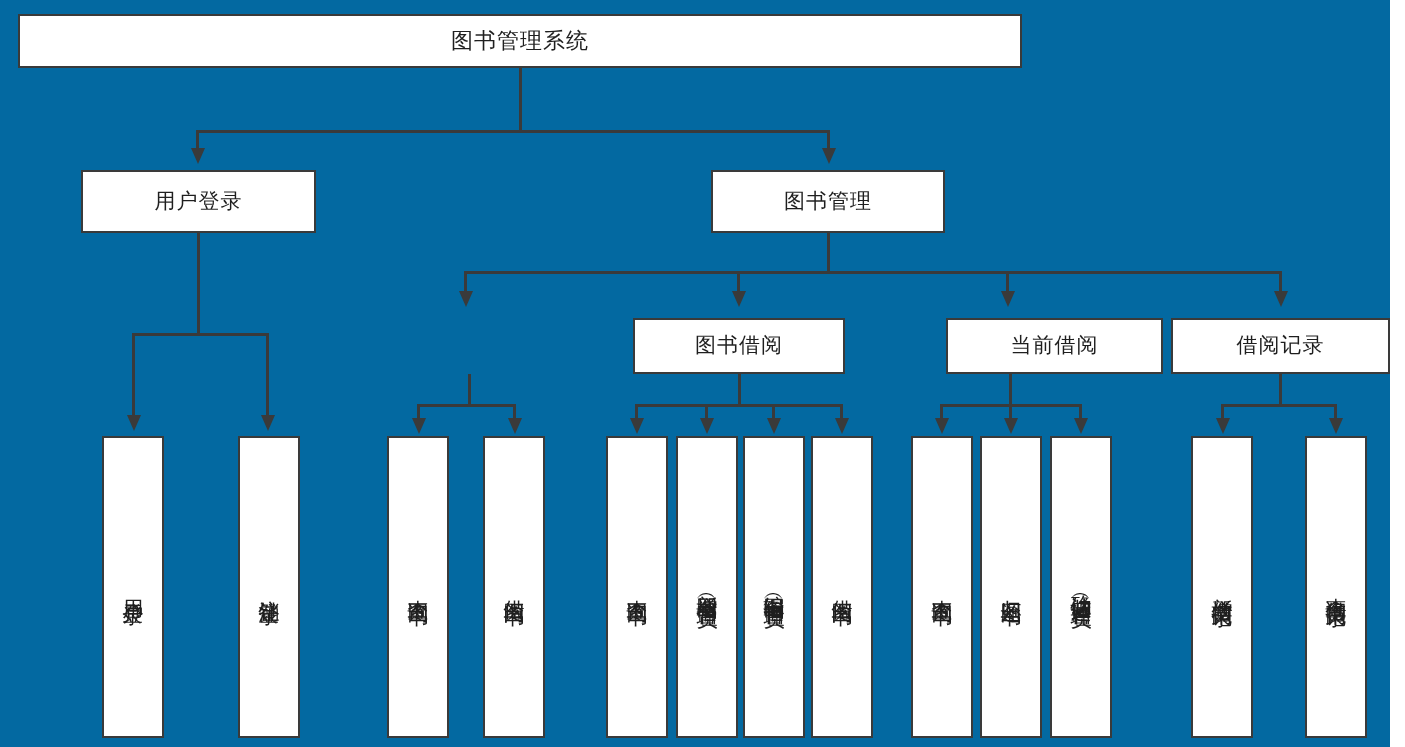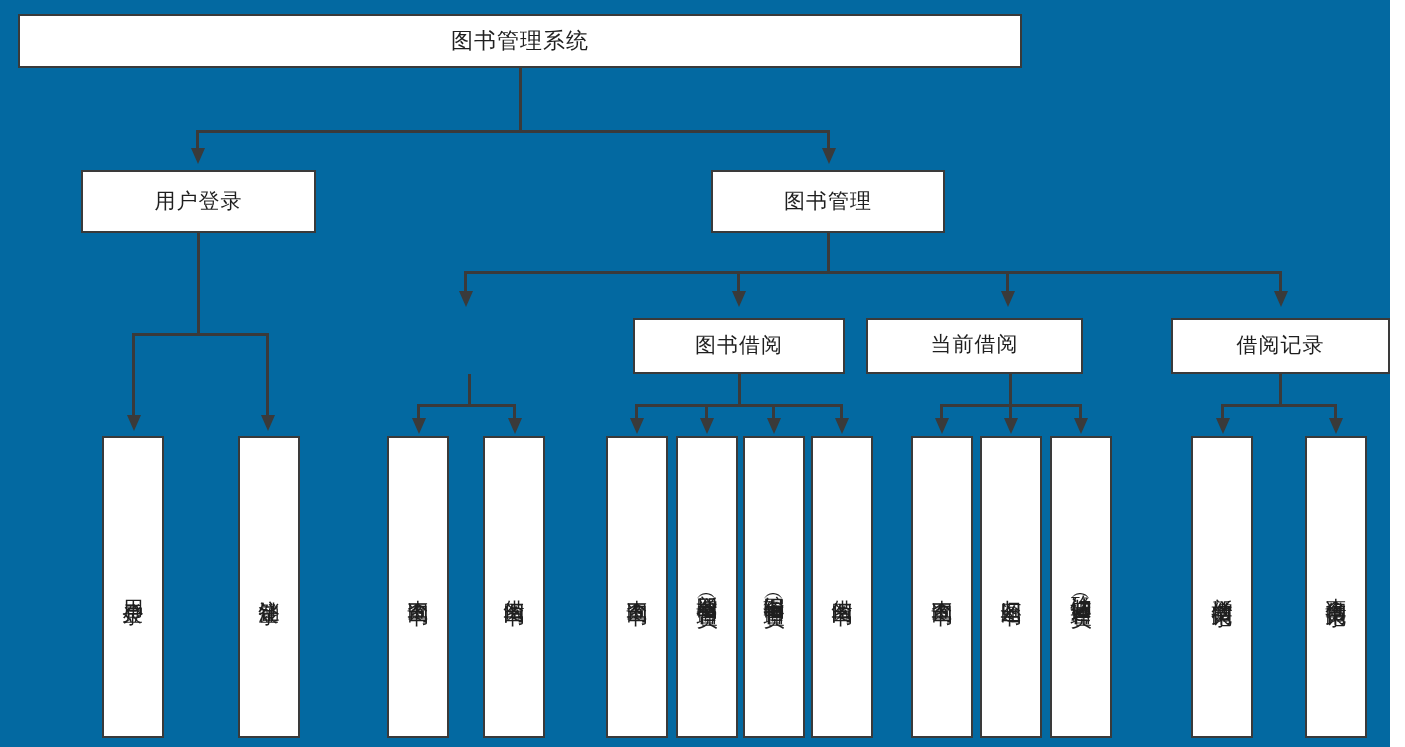--- a/index.html
+++ b/index.html
@@ -112,21 +112,21 @@
 
   <div class="edge vline" style="left:1006px;top:271px;height:22px;"></div>
   <div class="arrow" style="left:1001px;top:291px;"></div>
 
   <div class="edge vline" style="left:1279px;top:271px;height:22px;"></div>
   <div class="arrow" style="left:1274px;top:291px;"></div>
 
   <div class="node h" style="left:633px;top:318px;width:212px;height:56px;">
     <span>图书借阅</span>
   </div>
-  <div class="node h" style="left:866px;top:318px;width:217px;height:56px;font-family:Liberation Mono, monospace;">
+  <div class="node h" style="left:946px;top:318px;width:217px;height:56px;">
     <span>当前借阅</span>
   </div>
   <div class="node h" style="left:1171px;top:318px;width:219px;height:56px;">
     <span>借阅记录</span>
   </div>
 
   <div class="edge vline" style="left:468px;top:374px;height:32px;"></div>
   <div class="edge hline" style="left:417px;top:404px;width:99px;"></div>
   <div class="edge vline" style="left:417px;top:404px;height:16px;"></div>
   <div class="arrow" style="left:412px;top:418px;"></div>

